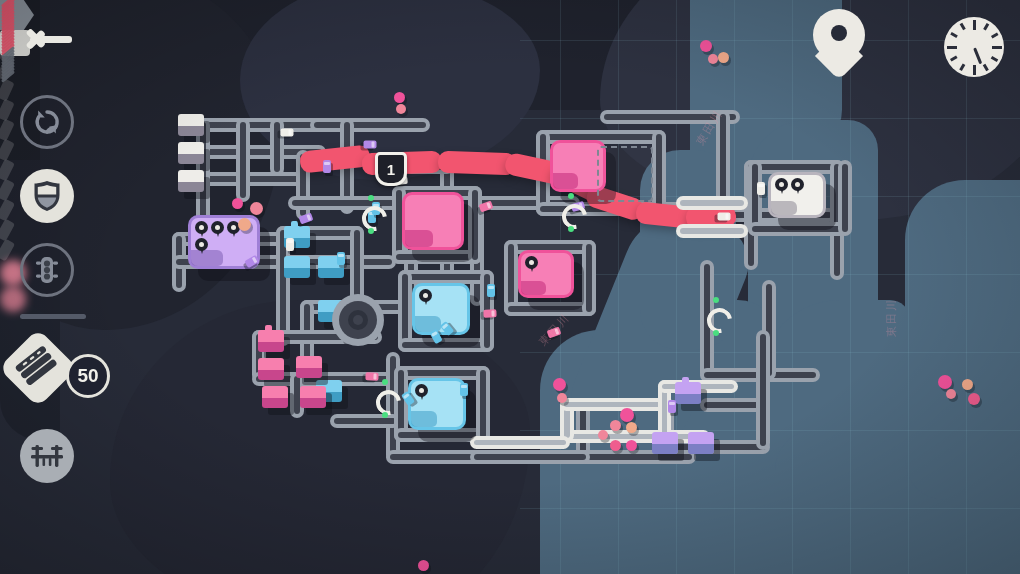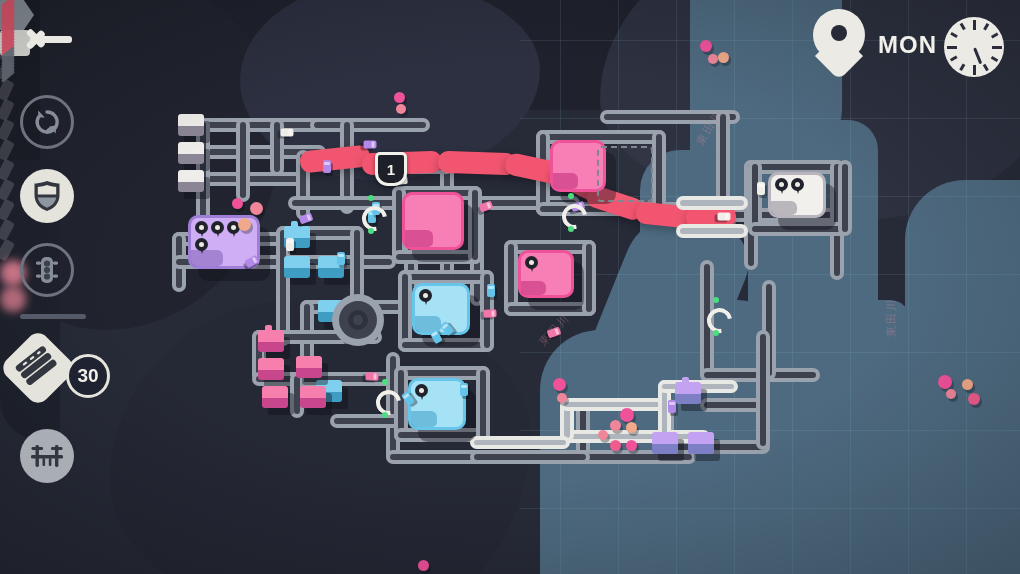--- a/index.html
+++ b/index.html
@@ -645,21 +645,21 @@
       <svg width="48" height="48" viewBox="0 0 48 48" style="position:absolute;left:6px;top:6px;">
         <g transform="rotate(-38 24 24)">
           <rect x="6" y="26" width="36" height="7" rx="3.2" fill="#32363f"></rect>
           <rect x="6" y="17.5" width="36" height="7" rx="3.2" fill="#32363f"></rect>
           <rect x="6" y="9" width="36" height="7" rx="3.2" fill="#32363f"></rect>
           <rect x="14" y="11.4" width="5" height="2.2" rx="1" fill="#e4e3dc"></rect>
           <rect x="23" y="11.4" width="5" height="2.2" rx="1" fill="#e4e3dc"></rect>
           <rect x="32" y="11.4" width="4" height="2.2" rx="1" fill="#e4e3dc"></rect>
         </g>
       </svg>
-      <div class="badge">30</div>
+      <div class="badge">50</div>
     </div>
 
     <div class="circbtn grey" style="left:20px;top:429px;">
       <svg width="34" height="28" viewBox="0 0 34 28">
         <rect x="1" y="13" width="32" height="3.6" rx="1.4" fill="#33373f"></rect>
         <rect x="5.5" y="3" width="3.4" height="22" rx="1.4" fill="#33373f"></rect>
         <rect x="25" y="3" width="3.4" height="22" rx="1.4" fill="#33373f"></rect>
         <rect x="1.5" y="5" width="11.5" height="3" rx="1.3" fill="#33373f"></rect>
         <rect x="21" y="5" width="11.5" height="3" rx="1.3" fill="#33373f"></rect>
         <rect x="12.5" y="16" width="2.6" height="8" rx="1.1" fill="#33373f"></rect>
@@ -670,23 +670,20 @@
 
 
   <div class="hud-top" style="left:813px;top:10px;">
     <div class="pinbig">
       <div class="tip"></div>
       <div class="body"></div>
       <div class="hole"></div>
     </div>
   </div>
 
-  <div class="hud-top" style="left:878px;">
-    <span class="dayname">MON</span>
-  </div>
 
   <div class="hud-top" style="left:944px;top:16px;">
     <div class="clock" id="clockface">
         <div class="tick tickM" style="transform: rotate(0deg);"></div>
         <div class="tick" style="transform: rotate(30deg);"></div>
         <div class="tick" style="transform: rotate(60deg);"></div>
         <div class="tick tickM" style="transform: rotate(90deg);"></div>
         <div class="tick" style="transform: rotate(120deg);"></div>
         <div class="tick" style="transform: rotate(150deg);"></div>
         <div class="tick tickM" style="transform: rotate(180deg);"></div>

